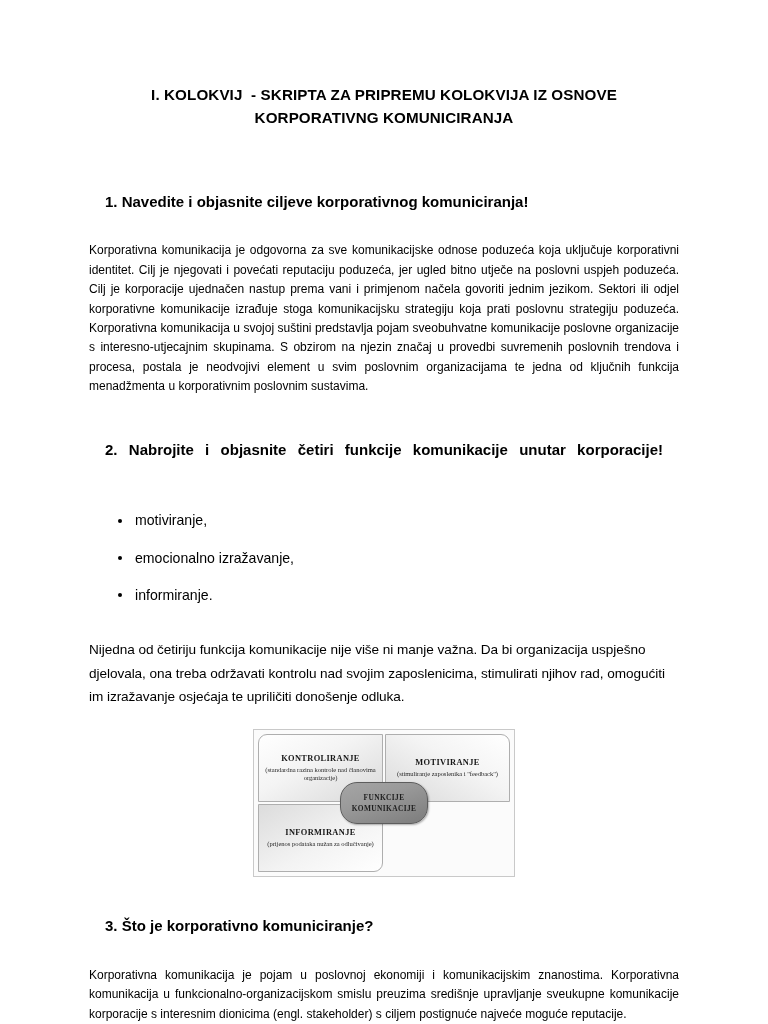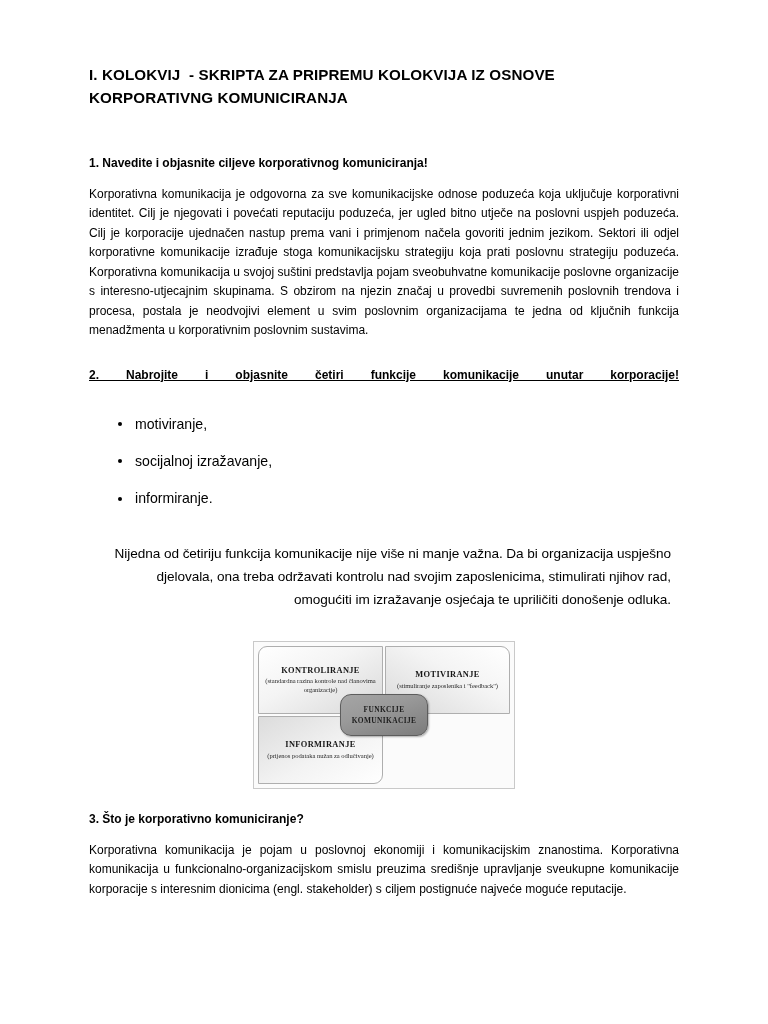--- a/index.html
+++ b/index.html
@@ -29,39 +29,39 @@
   .content {
     position: absolute;
     left: 89px;
     top: 0;
     width: 590px;
   }
 
   
   .doc-title {
     margin: 0;
-    padding-top: 64px;
+    padding-top: 84px;
     font-size: 15.2px;
     font-weight: bold;
     line-height: 1.48;
+    text-align: center;
     letter-spacing: 0.1px;
     white-space: pre-wrap;
   }
 
   
   .q-heading {
-    font-size: 12px;
+    font-size: 15px;
     font-weight: bold;
     line-height: 1.42;
-    margin: 0;
+    margin: 16px;
   }
   .q-heading.justified {
     text-align: justify;
     text-justify: inter-word;
-    text-decoration: underline;
   }
   .q-heading.justified::after {
     content: "";
     display: inline-block;
     width: 100%;
     height: 0;
   }
 
   #heading-1 { padding-top: 46px; }
   #heading-2 { padding-top: 26px; }
@@ -75,22 +75,22 @@
     text-justify: inter-word;
     margin: 0;
     hyphens: none;
   }
   #par-1 { padding-top: 13px; }
   #par-3 { padding-top: 13px; }
 
   .body-par-narrow {
     font-size: 13.6px;
     line-height: 1.72;
-    text-align: right;
-    margin: 8px;
+    text-align: left;
+    margin: 0;
     padding-top: 18px;
     letter-spacing: -0.06px;
   }
 
   
   .bullets {
     list-style: none;
     margin: 0;
     padding: 14px 0 0 0;
   }
@@ -182,21 +182,21 @@
     letter-spacing: -0.05px;
     max-width: 116px;
   }
   .center-box {
     position: absolute;
     left: 50%;
     top: 50%;
     transform: translate(-50%, -50%);
     width: 86px;
     height: 40px;
-    border-radius: 11px;
+    border-radius: 17px;
     border: 1px solid #5d5d5d;
     background: linear-gradient(160deg, #a5a5a5 0%, #9a9a9a 38%, #7c7c7c 100%);
     display: flex;
     flex-direction: column;
     align-items: center;
     justify-content: center;
     box-shadow: 1px 1px 2px rgba(0,0,0,0.32);
     z-index: 5;
   }
   .center-line {
@@ -221,21 +221,21 @@
 
     <h2 class="q-heading justified" id="heading-2">2. Nabrojite i objasnite četiri funkcije komunikacije unutar korporacije!</h2>
 
     <ul class="bullets">
       <li>
         <span class="bullet-dot"></span>
         <span>motiviranje,</span>
       </li>
       <li>
         <span class="bullet-dot"></span>
-        <span>socijalnoj izražavanje,</span>
+        <span>emocionalno izražavanje,</span>
       </li>
       <li>
         <span class="bullet-dot"></span>
         <span>informiranje.</span>
       </li>
     </ul>
 
     <p class="body-par-narrow">Nijedna od četiriju funkcija komunikacije nije više ni manje važna. Da bi organizacija uspješno djelovala, ona treba održavati kontrolu nad svojim zaposlenicima, stimulirati njihov rad, omogućiti im izražavanje osjećaja te upriličiti donošenje odluka.</p>
 
     <div class="figure-wrap">

